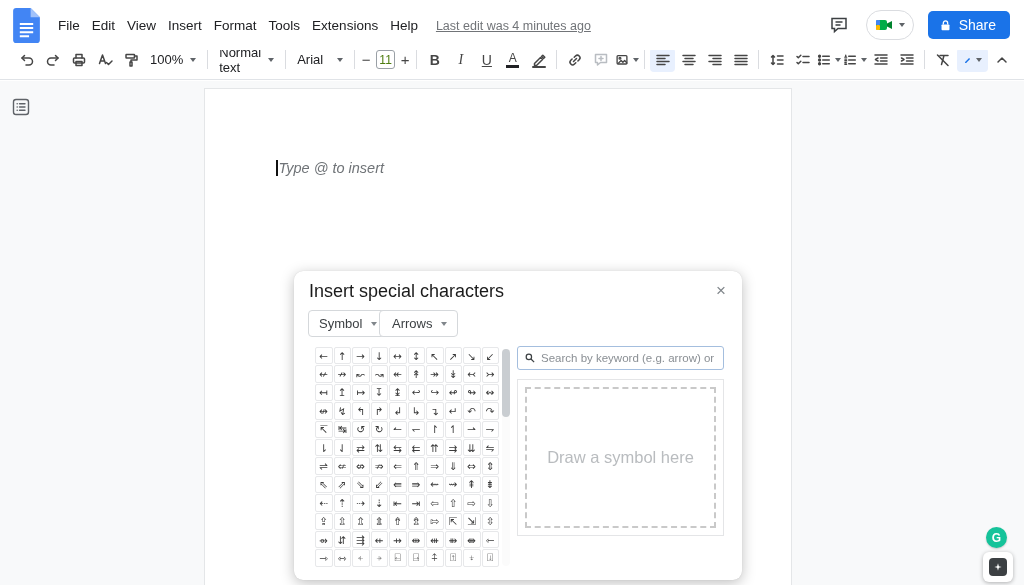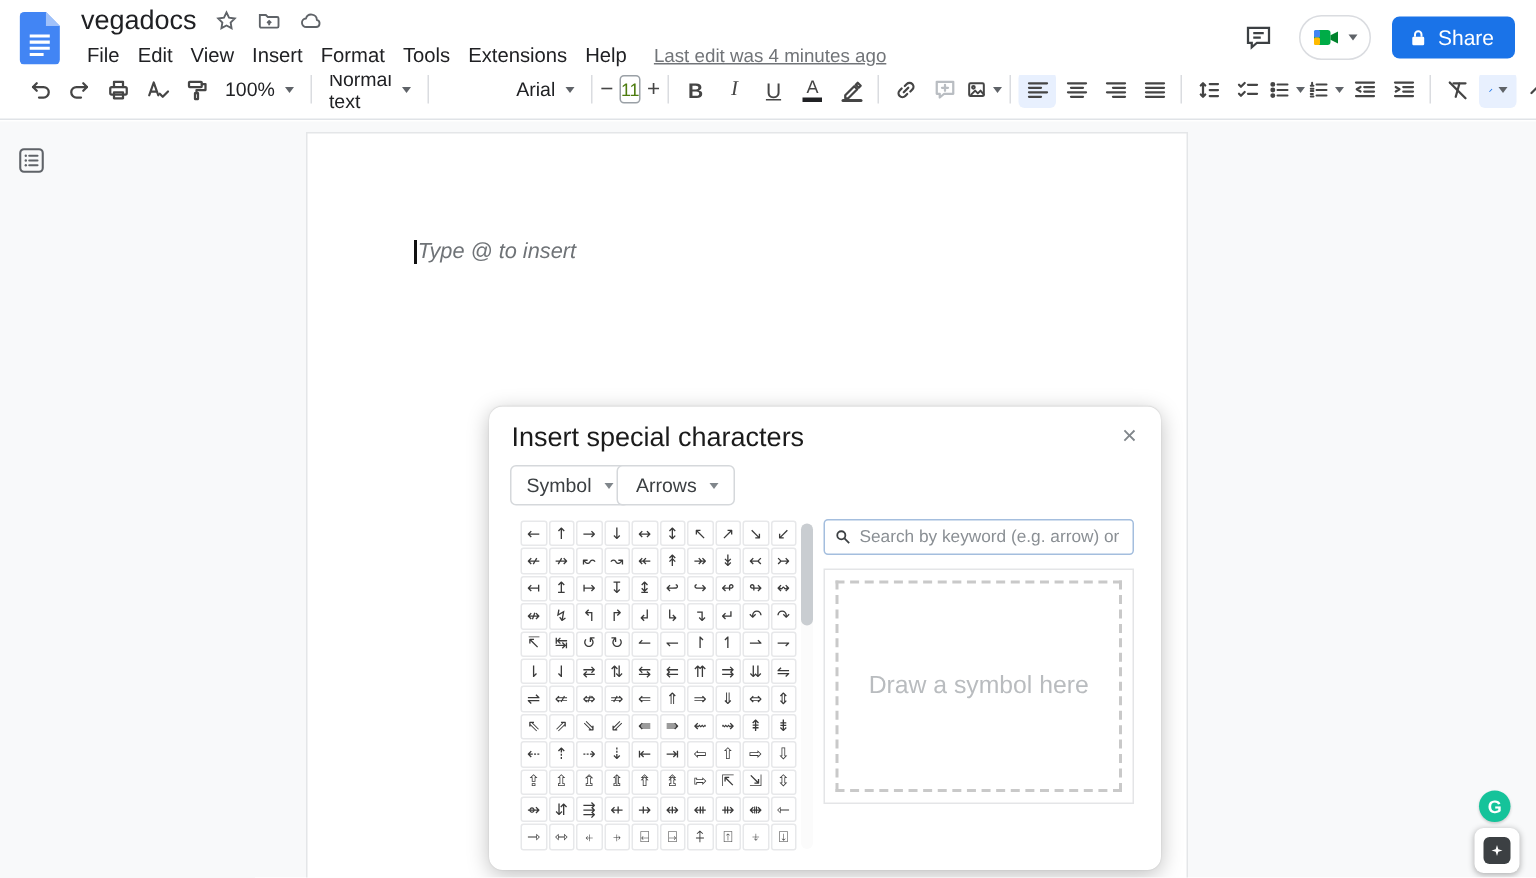--- a/index.html
+++ b/index.html
@@ -40,21 +40,21 @@
   
   .canvas { position:absolute; left:0; top:81px; width:1024px; height:504px; background:#f8f9fa; }
   .outline-btn { position:absolute; left:11px; top:16px; width:22px; height:22px; cursor:pointer; }
   .outline-btn svg { width:20px; height:20px; stroke:#5f6368; fill:none; stroke-width:1.4; stroke-linecap:round; }
   .page { position:absolute; left:204px; top:7px; width:588px; height:540px; background:#fff; border:1px solid #e4e6e8; }
   .type-hint { position:absolute; left:71px; top:71px; display:flex; align-items:flex-end; }
   .cursor-bar { width:1.5px; height:16px; background:#111; display:inline-block; margin-right:1px; }
   .hint-text { font-style:italic; font-size:14.5px; color:#6f7377; }
 
   
-  .dialog { position:absolute; left:326px; top:190px; width:448px; height:309px; background:#fff; border-radius:9px; box-shadow:0 3px 14px rgba(0,0,0,.25), 0 0 1px rgba(0,0,0,.15); }
+  .dialog { position:absolute; left:294px; top:190px; width:448px; height:309px; background:#fff; border-radius:9px; box-shadow:0 3px 14px rgba(0,0,0,.25), 0 0 1px rgba(0,0,0,.15); }
   .dlg-title { position:absolute; left:15px; top:10px; font-size:18px; color:#1b1b1b; }
   .dlg-close { position:absolute; right:13px; top:8px; font-size:17px; color:#80868b; cursor:pointer; line-height:1; padding:3px; }
   .dlg-drop { position:absolute; top:39px; height:27px; background:#fff; border:1px solid #d5d8db; border-radius:4px; display:flex; align-items:center; gap:9px; padding:0 10px; font-size:13px; color:#3c4043; cursor:pointer; }
   .dlg-drop .caret { border-top-color:#80868b; }
   .drop-symbol { left:14px; }
   .drop-arrows { left:85px;padding-left:12px; }
 
   .char-grid { position:absolute; left:21px; top:76px; width:185px; display:grid; grid-template-columns:repeat(10, 17.5px); grid-auto-rows:17.4px; gap:1px; }
   .char-cell { border:1px solid #e7e8ea; border-radius:2px; background:#fff; display:flex; align-items:center; justify-content:center; font-family:"DejaVu Sans", sans-serif; font-size:10.5px; color:#3a3a3a; cursor:pointer; }
   .grid-scrollbar { position:absolute; left:208px; top:78px; width:8px; height:217px; border-radius:4px; background:#fbfbfb; }
@@ -81,33 +81,20 @@
 
   <div class="header">
     <svg class="logo" viewBox="0 0 26 34">
       <path d="M3 0h14l9 9v22a3 3 0 0 1-3 3H3a3 3 0 0 1-3-3V3a3 3 0 0 1 3-3z" fill="#4285f4"></path>
       <path d="M17 0l9 9h-9z" fill="#a1c2fa"></path>
       <g stroke="#fff" stroke-width="2">
         <path d="M6.5 15.5h13M6.5 19.5h13M6.5 23.5h13M6.5 27.5h9"></path>
       </g>
     </svg>
     <div class="title-block">
-      <div class="title-row">
-        <span class="doc-title">vegadocs</span>
-        <svg class="title-ico" viewBox="0 0 18 18">
-            <path d="M9 2.6l1.9 3.9 4.3.6-3.1 3 .7 4.3L9 12.4 5.2 14.4l.7-4.3-3.1-3 4.3-.6z"></path>
-          </svg>
-        <svg class="title-ico" viewBox="0 0 18 18">
-            <path d="M2.5 4.5h4.5L8.5 6h7a1 1 0 0 1 1 1v6a1 1 0 0 1-1 1h-12a1 1 0 0 1-1-1z"></path>
-            <path d="M9.5 12.2V9.2M8 10.5l1.5-1.5 1.5 1.5"></path>
-          </svg>
-        <svg class="title-ico" viewBox="0 0 18 18">
-            <path d="M6 13.5a3.2 3.2 0 0 1-.4-6.4 4.2 4.2 0 0 1 8.2 1.1 2.7 2.7 0 0 1-.6 5.3z"></path>
-          </svg>
-      </div>
       <nav class="menu-row">
         <span class="menu-item">File</span>
         <span class="menu-item">Edit</span>
         <span class="menu-item">View</span>
         <span class="menu-item">Insert</span>
         <span class="menu-item">Format</span>
         <span class="menu-item">Tools</span>
         <span class="menu-item">Extensions</span>
         <span class="menu-item">Help</span>
         <span class="last-edit">Last edit was 4 minutes ago</span>
@@ -175,21 +162,21 @@
     <div class="tb-select">
       <span>100%</span>
         <span class="caret"></span>
     </div>
     <div class="tb-sep"></div>
     <div class="tb-select">
       <span>Normal text</span>
         <span class="caret"></span>
     </div>
     <div class="tb-sep"></div>
-    <div class="tb-select" style="width:78px; justify-content:space-between;margin-left:47px;">
+    <div class="tb-select" style="width:78px; justify-content:space-between;">
       <span>Arial</span>
         <span class="caret"></span>
     </div>
     <div class="tb-sep"></div>
     <span class="pm">−</span>
     <span class="sizebox">11</span>
     <span class="pm">+</span>
     <div class="tb-sep"></div>
     <button class="tb-btn">
         <span class="tb-letter" style="font-weight:bold;">B</span>

